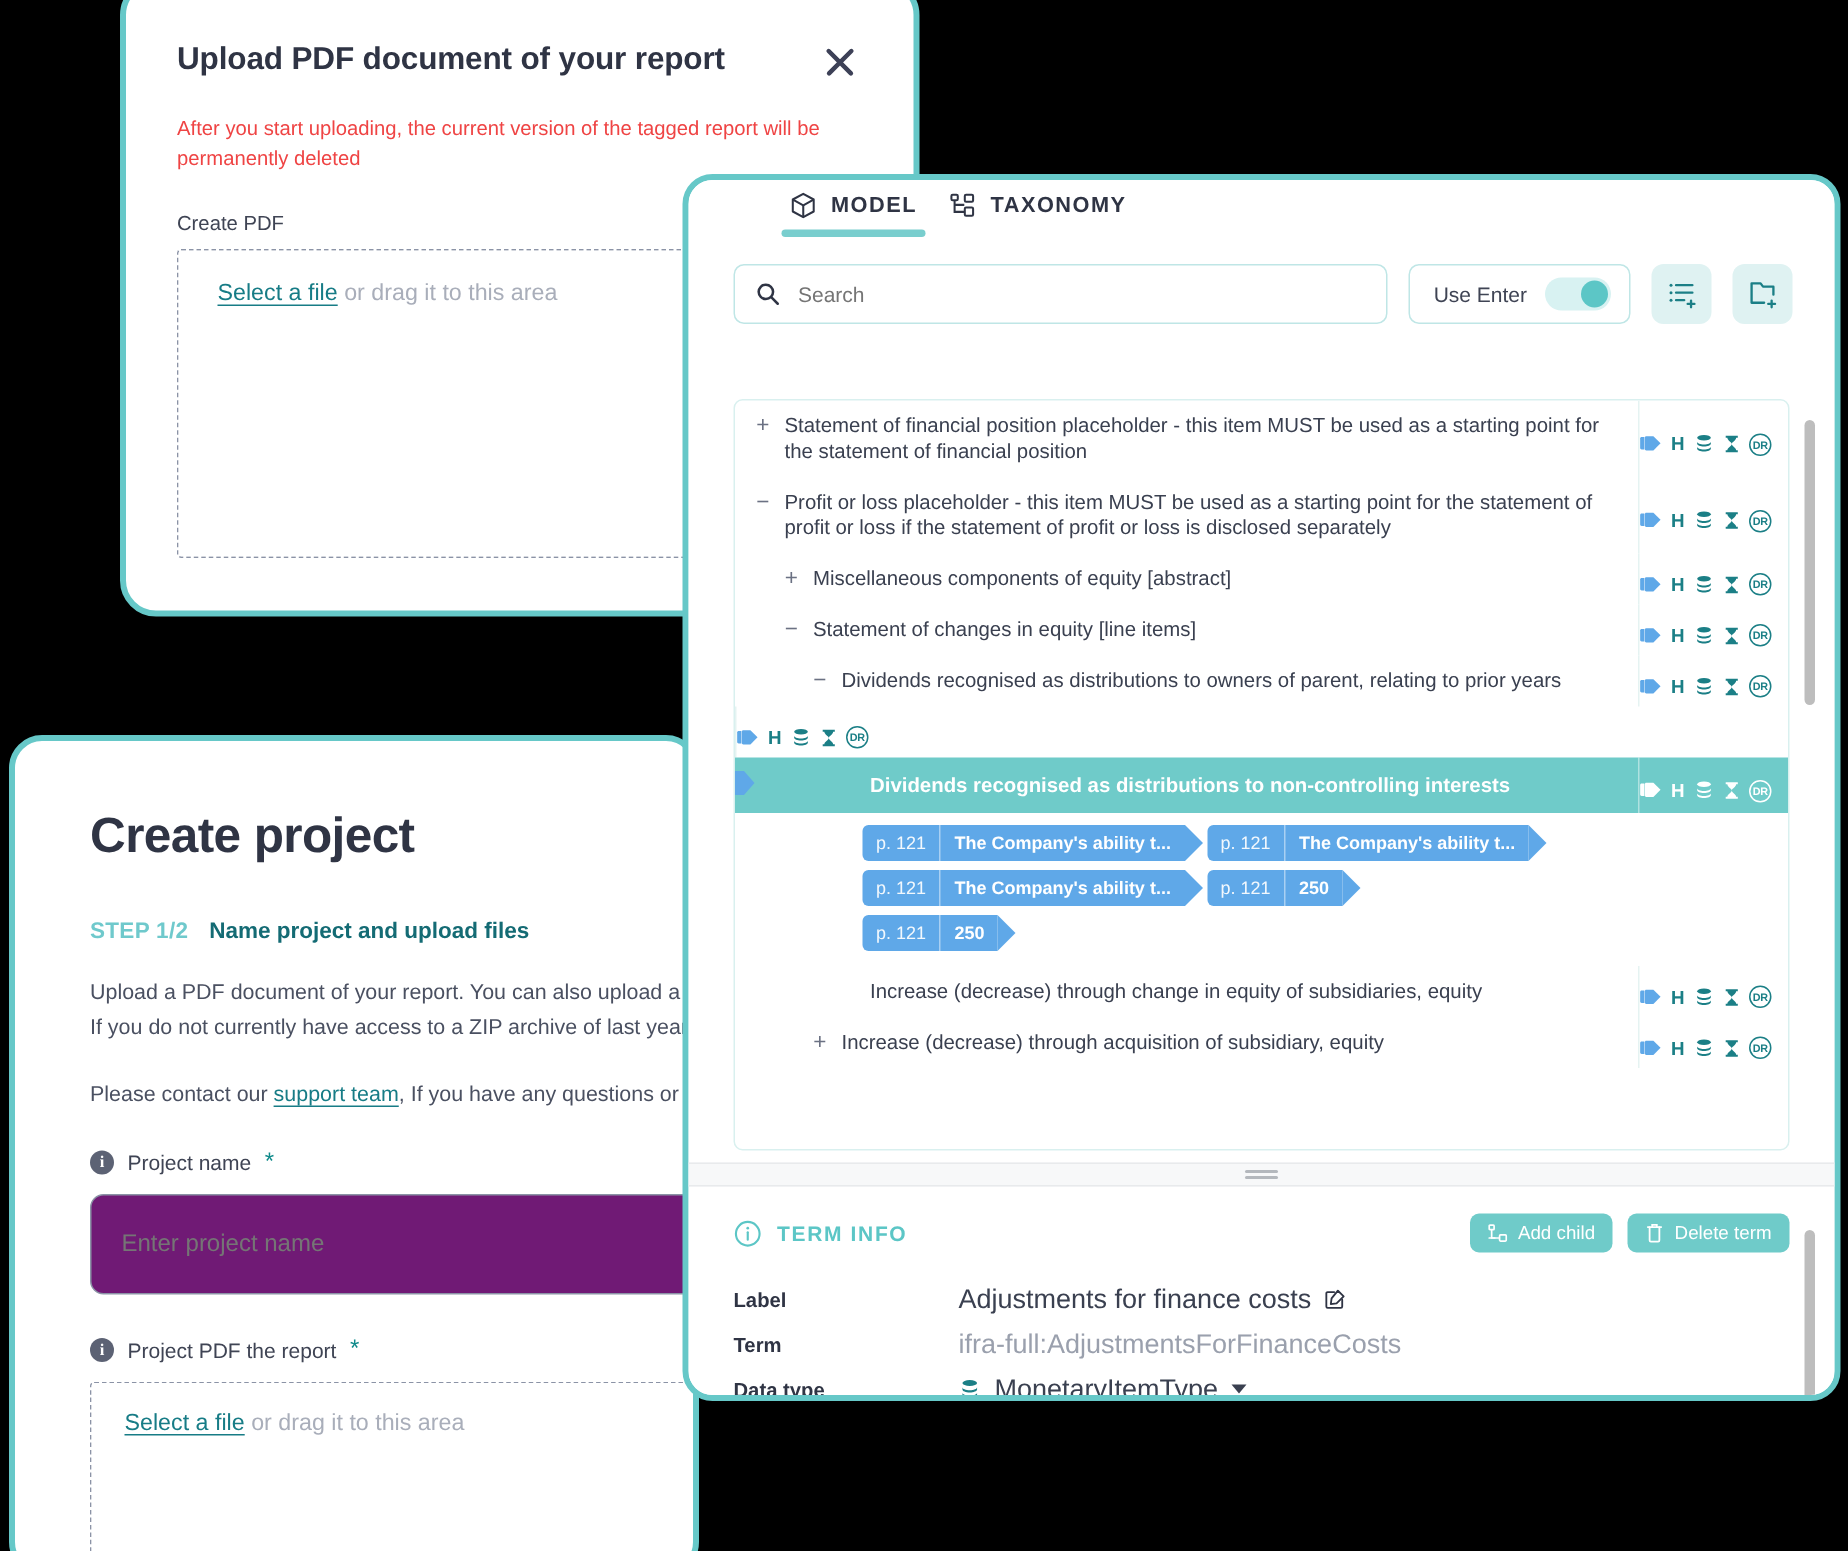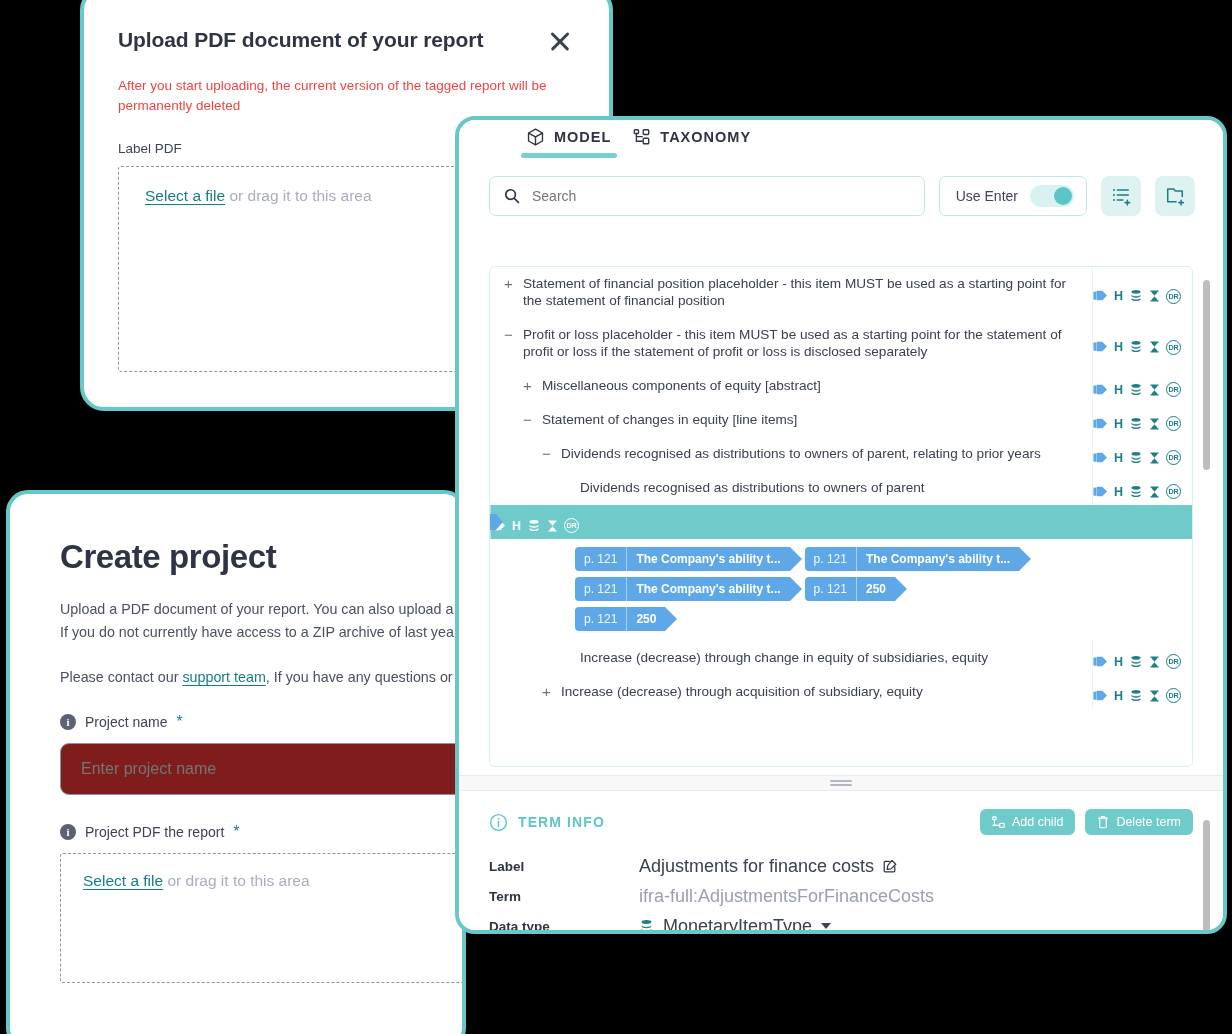--- a/index.html
+++ b/index.html
@@ -63,23 +63,23 @@
   .inline-link { color: #177c86; text-decoration: underline; text-underline-offset: 3px; cursor: pointer; }
   .field-label { margin-top: 28px; display: flex; align-items: center; gap: 9px; }
   .info-dot {
     width: 16px; height: 16px; border-radius: 50%; background: #5c6274; color: #fff;
     font-size: 11px; font-weight: bold; display: flex; align-items: center; justify-content: center;
     font-family: "Liberation Serif", serif; flex: none;
   }
   .field-label-text { font-size: 14px; color: #3f4454; }
   .req { color: #0f8a8a; }
   .text-input {
-    margin-top: 12px; width: 430px; height: 52px; border: 1.3px solid #8b93a6;
+    margin-top: 12px; width: 430px; height: 67px; border: 1.3px solid #8b93a6;
     border-radius: 9px; padding: 0 20px; font-size: 16px; color: #aab0bc;
-    font-family: "Liberation Sans", sans-serif; background: #7f1d1d; outline: none;
+    font-family: "Liberation Sans", sans-serif; background: #701a75; outline: none;
   }
   .dropzone2 {
     margin-top: 12px; width: 432px; height: 130px; border: 1.6px dashed #8b93a6;
     border-radius: 3px; padding: 18px 22px;
   }
 
   
   #model-card { left: 455px; top: 116px; width: 772px; height: 818px; border-radius: 20px; }
   .mc-body { position: relative; width: 100%; height: 100%; background: #fff; }
 
@@ -204,32 +204,36 @@
 
 <div id="stage">
 
   <div class="card" id="upload-card">
     <div class="inner">
       <div class="upload-title-row">
         <div class="upload-title">Upload PDF document of your report</div>
         <div class="close-x"></div>
       </div>
       <div class="upload-warning">After you start uploading, the current version of the tagged report will be permanently deleted</div>
-      <div class="upload-label">Label PDF</div>
+      <div class="upload-label">Create PDF</div>
       <div class="dropzone">
         <div class="dz-text">
           <span class="dz-link">Select a file</span><span> or drag it to this area</span>
         </div>
       </div>
     </div>
   </div>
 
   <div class="card" id="create-card">
     <div class="inner">
       <div class="create-title">Create project</div>
+      <div class="step-row">
+        <span class="step-num">STEP 1/2</span>
+        <span class="step-name">Name project and upload files</span>
+      </div>
       <div class="create-para">
         <span>Upload a PDF document of your report. You can also upload a ZIP</span><br>
         <span>If you do not currently have access to a ZIP archive of last year's</span>
       </div>
       <div class="create-para2">
         <span>Please contact our </span><span class="inline-link">support team</span><span>, If you have any questions or pro</span>
       </div>
 
       <div class="field-label">
         <span class="info-dot">i</span>
@@ -451,49 +455,49 @@
                 </span>
                 <span class="ico">
                   <svg width="11" height="14" viewBox="0 0 12 14" fill="#1b7f86">
                     <path d="M1.6 1h8.8v1.4H9.2c0 2-3.2 3.1-3.2 4.6s3.2 2.6 3.2 4.6h1.2V13H1.6v-1.4h1.2c0-2 3.2-3.1 3.2-4.6S2.8 4.4 2.8 2.4H1.6z"></path>
                   </svg>
                 </span>
                 <span class="dr-circle" style="border-color:#1b7f86;color:#1b7f86">DR</span>
               </div>
             </div>
             <div class="trow">
+              <div class="tbadges">
+                <span class="ico">
+                  <svg width="15" height="14" viewBox="0 0 17 15" fill="#5fa8e8">
+                    <path d="M.5 3.4c0-.6.5-1.1 1.1-1.1h2.1v9.4H1.6c-.6 0-1.1-.5-1.1-1.1z"></path>
+                    <path d="M5.1 1.6h5.4L15.9 7l-5.4 5.4H5.1c-.6 0-1.1-.5-1.1-1.1V2.7c0-.6.5-1.1 1.1-1.1z"></path>
+                  </svg>
+                </span>
+                <span class="b-h" style="color:#1b7f86">H</span>
+                <span class="ico">
+                  <svg width="14" height="14" viewBox="0 0 16 16" fill="#1b7f86">
+                    <ellipse cx="8" cy="3.2" rx="5.2" ry="2.1"></ellipse>
+                    <path d="M2.8 6.3c0 1.2 2.3 2.1 5.2 2.1s5.2-.9 5.2-2.1v1.5c0 1.2-2.3 2.1-5.2 2.1s-5.2-.9-5.2-2.1z"></path>
+                    <path d="M2.8 10.1c0 1.2 2.3 2.1 5.2 2.1s5.2-.9 5.2-2.1v1.6c0 1.2-2.3 2.1-5.2 2.1s-5.2-.9-5.2-2.1z"></path>
+                  </svg>
+                </span>
+                <span class="ico">
+                  <svg width="11" height="14" viewBox="0 0 12 14" fill="#1b7f86">
+                    <path d="M1.6 1h8.8v1.4H9.2c0 2-3.2 3.1-3.2 4.6s3.2 2.6 3.2 4.6h1.2V13H1.6v-1.4h1.2c0-2 3.2-3.1 3.2-4.6S2.8 4.4 2.8 2.4H1.6z"></path>
+                  </svg>
+                </span>
+                <span class="dr-circle" style="border-color:#1b7f86;color:#1b7f86">DR</span>
+              </div>
+            </div>
+            <div class="trow sel">
+              <span class="plus-tag">+</span>
               <div class="tcell" style="padding-left:69px">
                 <span class="toggle-pm blank">+</span>
-                <span>Dividends recognised as distributions to owners of parent</span>
-              </div>
-              <div class="tbadges">
-                <span class="ico">
-                  <svg width="15" height="14" viewBox="0 0 17 15" fill="#5fa8e8">
-                    <path d="M.5 3.4c0-.6.5-1.1 1.1-1.1h2.1v9.4H1.6c-.6 0-1.1-.5-1.1-1.1z"></path>
-                    <path d="M5.1 1.6h5.4L15.9 7l-5.4 5.4H5.1c-.6 0-1.1-.5-1.1-1.1V2.7c0-.6.5-1.1 1.1-1.1z"></path>
-                  </svg>
-                </span>
-                <span class="b-h" style="color:#1b7f86">H</span>
-                <span class="ico">
-                  <svg width="14" height="14" viewBox="0 0 16 16" fill="#1b7f86">
-                    <ellipse cx="8" cy="3.2" rx="5.2" ry="2.1"></ellipse>
-                    <path d="M2.8 6.3c0 1.2 2.3 2.1 5.2 2.1s5.2-.9 5.2-2.1v1.5c0 1.2-2.3 2.1-5.2 2.1s-5.2-.9-5.2-2.1z"></path>
-                    <path d="M2.8 10.1c0 1.2 2.3 2.1 5.2 2.1s5.2-.9 5.2-2.1v1.6c0 1.2-2.3 2.1-5.2 2.1s-5.2-.9-5.2-2.1z"></path>
-                  </svg>
-                </span>
-                <span class="ico">
-                  <svg width="11" height="14" viewBox="0 0 12 14" fill="#1b7f86">
-                    <path d="M1.6 1h8.8v1.4H9.2c0 2-3.2 3.1-3.2 4.6s3.2 2.6 3.2 4.6h1.2V13H1.6v-1.4h1.2c0-2 3.2-3.1 3.2-4.6S2.8 4.4 2.8 2.4H1.6z"></path>
-                  </svg>
-                </span>
-                <span class="dr-circle" style="border-color:#1b7f86;color:#1b7f86">DR</span>
-              </div>
-            </div>
-            <div class="trow sel">
-              <span class="plus-tag">+</span>
+                <span>Dividends recognised as distributions to non-controlling interests</span>
+              </div>
               <div class="tbadges">
                 <span class="ico">
                   <svg width="15" height="14" viewBox="0 0 17 15" fill="#ffffff">
                     <path d="M.5 3.4c0-.6.5-1.1 1.1-1.1h2.1v9.4H1.6c-.6 0-1.1-.5-1.1-1.1z"></path>
                     <path d="M5.1 1.6h5.4L15.9 7l-5.4 5.4H5.1c-.6 0-1.1-.5-1.1-1.1V2.7c0-.6.5-1.1 1.1-1.1z"></path>
                   </svg>
                 </span>
                 <span class="b-h" style="color:#ffffff">H</span>
                 <span class="ico">
                   <svg width="14" height="14" viewBox="0 0 16 16" fill="#ffffff">

